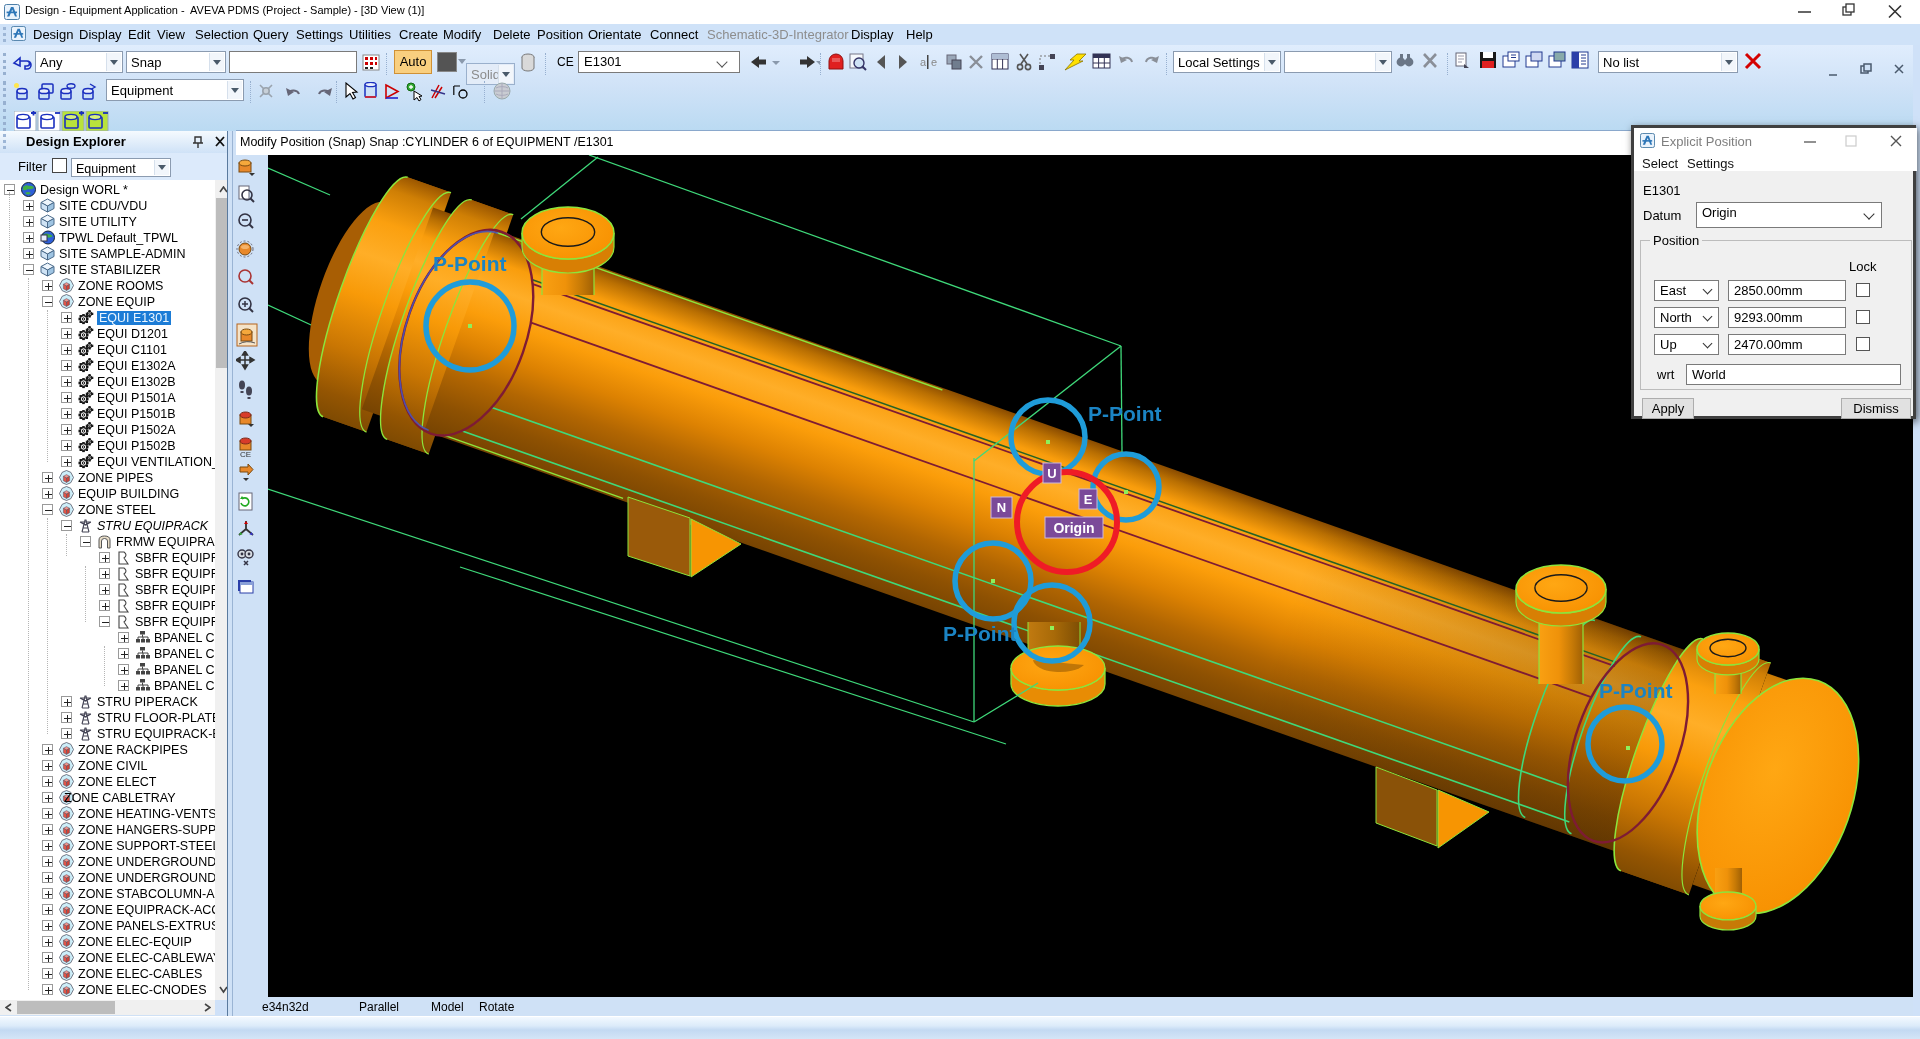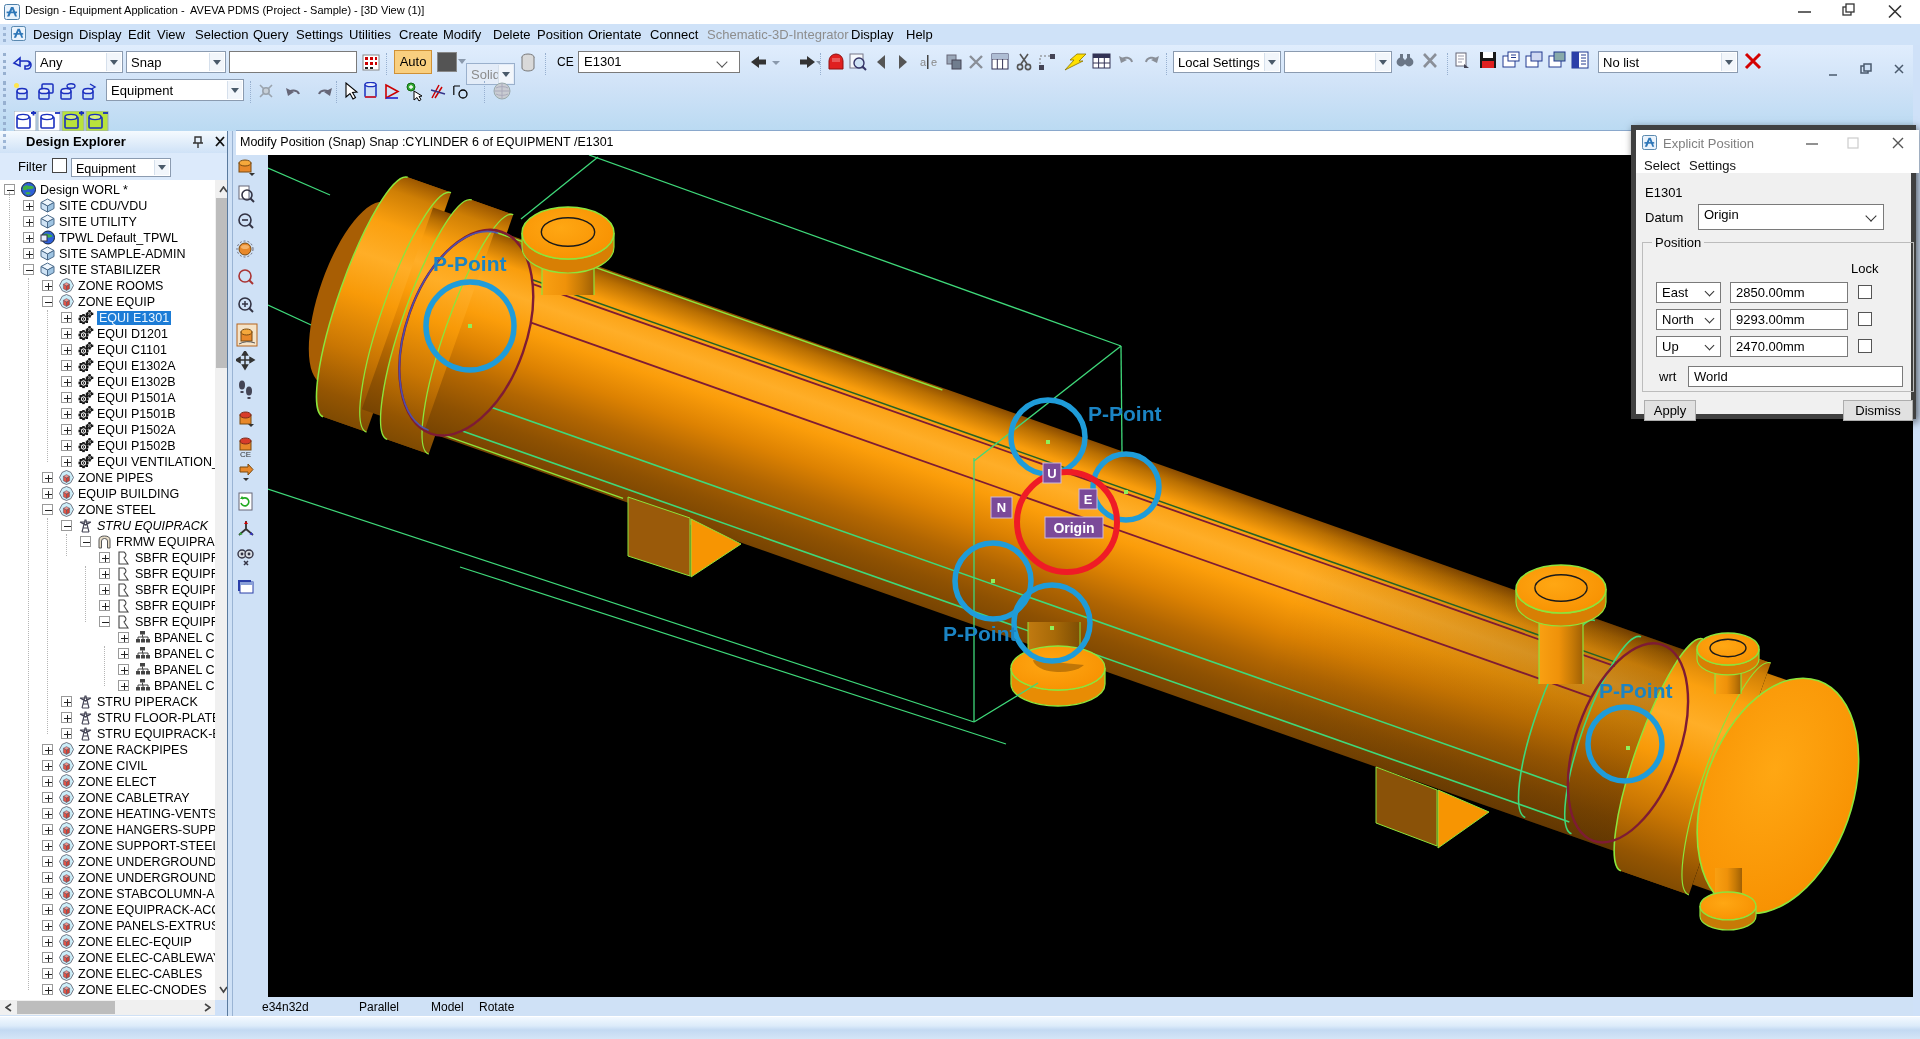--- a/index.html
+++ b/index.html
@@ -27,21 +27,21 @@
 .tlabel{position:absolute;top:1px}
 #vscroll{left:215px;top:180px;width:17px;height:820px;background:#f0f0f0}
 #hscroll{left:0;top:1000px;width:215px;height:15px;background:#f0f0f0}
 .sthumb{position:absolute;background:#bdbdbd}
 #vhead{left:236px;top:131px;width:1395px;height:24px;background:#fff;font-size:12.5px;color:#000}
 #vtb{left:236px;top:155px;width:32px;height:842px;background:#cfe1f6}
 #canvas3d{left:268px;top:155px;width:1645px;height:842px;background:#000}
 #vstatus{left:236px;top:997px;width:1677px;height:19px;background:#cfe1f6;font-size:12px;color:#000}
 #mainstatus{left:0;top:1016px;width:1920px;height:23px;
  background:linear-gradient(180deg,#f3f9ff 0%,#dcebfa 40%,#c3d9f2 60%,#d4e5f7 100%);border-top:1px solid #fff}
-#dlg{left:1631px;top:125px;width:285px;height:294px;background:#f0f0f0;border:5px solid #404040;
+#dlg{left:1631px;top:125px;width:285px;height:294px;background:#f0f0f0;border:3px solid #404040;
  box-shadow:2px 3px 8px rgba(0,0,0,.6)}
 .fld{position:absolute;background:#fff;border:1px solid #7a7a7a;font-size:13px;color:#000}
 .fld .cv{position:absolute;left:5px;top:2px;white-space:nowrap}
 .gbox{position:absolute;border:1px solid #bcbcbc}
 .btn{position:absolute;background:#e1e1e1;border:1px solid #adadad;font-size:13px;color:#000;text-align:center}
 .dlab{position:absolute;font-size:13px;color:#000}
 .cb{position:absolute;width:14px;height:14px;background:#fff;border:1px solid #555}
 .chv{position:absolute;width:8px;height:8px;border-right:1.6px solid #333;border-bottom:1.6px solid #333;
  transform:rotate(45deg)}
 </style></head><body>
@@ -1045,21 +1045,21 @@
       <div class="exp" style="left:42px">
         <i></i>
         <b></b>
       </div>
       <div style="position:absolute;left:59px;top:0"><svg class="tico" width="15" height="15" viewBox="0 0 15 15">
           <path d="M7.5 0.5 L11.8 2.3 L14.5 7.5 L11.8 12.7 L7.5 14.5 L3.2 12.7 L0.5 7.5 L3.2 2.3 Z" fill="#cdeef9" stroke="#445" stroke-width="0.7"></path>
           <path d="M7.5 4.6 L10.6 6.3 L7.5 8 L4.4 6.3 Z" fill="#f2948c" stroke="#556" stroke-width="0.5"></path>
           <path d="M4.4 6.3 L7.5 8 V12.4 L4.4 10.7 Z" fill="#e35548" stroke="#556" stroke-width="0.5"></path>
           <path d="M10.6 6.3 L7.5 8 V12.4 L10.6 10.7 Z" fill="#ce4337" stroke="#556" stroke-width="0.5"></path>
         </svg></div>
-      <div class="tlabel" style="left:78px;">ZONE CABLETRAY</div>
+      <div class="tlabel" style="left:64px;">ZONE CABLETRAY</div>
     </div>
     <div class="trow" style="left:0;top:626px;width:215px">
       <div class="exp" style="left:42px">
         <i></i>
         <b></b>
       </div>
       <div style="position:absolute;left:59px;top:0"><svg class="tico" width="15" height="15" viewBox="0 0 15 15">
           <path d="M7.5 0.5 L11.8 2.3 L14.5 7.5 L11.8 12.7 L7.5 14.5 L3.2 12.7 L0.5 7.5 L3.2 2.3 Z" fill="#cdeef9" stroke="#445" stroke-width="0.7"></path>
           <path d="M7.5 4.6 L10.6 6.3 L7.5 8 L4.4 6.3 Z" fill="#f2948c" stroke="#556" stroke-width="0.5"></path>
           <path d="M4.4 6.3 L7.5 8 V12.4 L4.4 10.7 Z" fill="#e35548" stroke="#556" stroke-width="0.5"></path>

